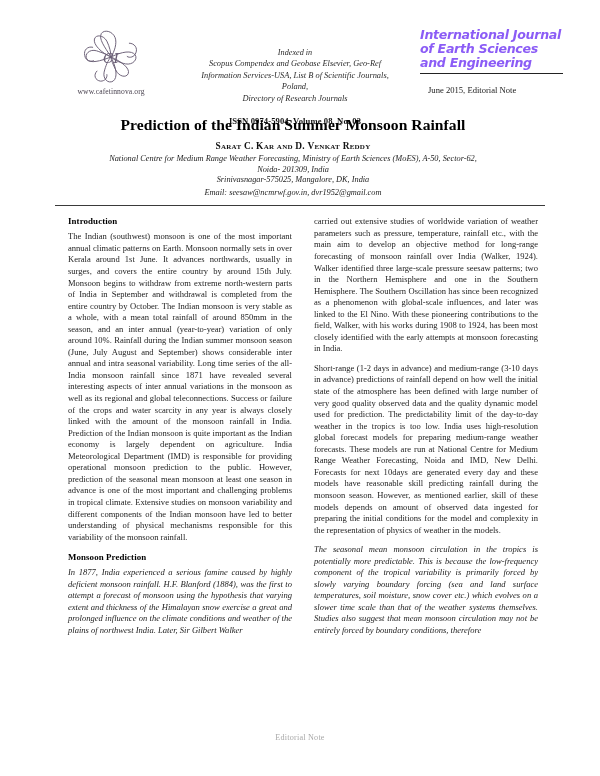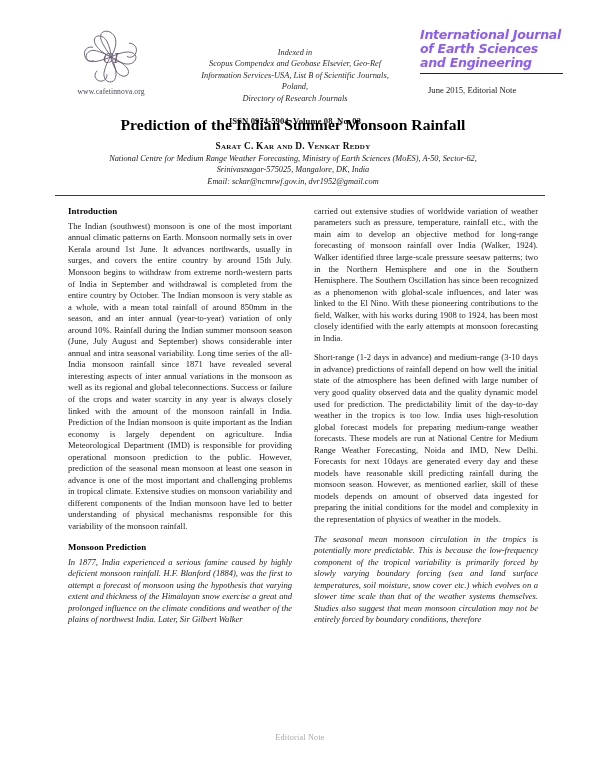--- a/index.html
+++ b/index.html
@@ -232,22 +232,23 @@
       <div class="journal-title">and Engineering</div>
       <div class="journal-rule"></div>
       <div class="journal-issue">June 2015, Editorial Note</div>
     </div>
   </div>
 
   <div class="title-block">
     <h1 class="paper-title">Prediction of the Indian Summer Monsoon Rainfall</h1>
     <div class="authors">Sarat C. Kar and D. Venkat Reddy</div>
     <div class="affil">National Centre for Medium Range Weather Forecasting, Ministry of Earth Sciences (MoES), A-50, Sector-62,</div>
+    <div class="affil">Noida- 201309, India</div>
     <div class="affil">Srinivasnagar-575025, Mangalore, DK, India</div>
-    <div class="email">Email: sckar@ncmrwf.gov.in, dvr1952@gmail.com</div>
+    <div class="email">Email: seesaw@ncmrwf.gov.in, dvr1952@gmail.com</div>
   </div>
   <div class="header-rule"></div>
 
   <div class="columns">
 
     <div class="col">
       <div class="sec-head">Introduction</div>
       <p class="body">The Indian (southwest) monsoon is one of the most important annual climatic patterns on Earth. Monsoon normally sets in over Kerala around 1st June. It advances northwards, usually in surges, and covers the entire country by around 15th July. Monsoon begins to withdraw from extreme north-western parts of India in September and withdrawal is completed from the entire country by October. The Indian monsoon is very stable as a whole, with a mean total rainfall of around 850mm in the season, and an inter annual (year-to-year) variation of only around 10%. Rainfall during the Indian summer monsoon season (June, July August and September) shows considerable inter annual and intra seasonal variability. Long time series of the all-India monsoon rainfall since 1871 have revealed several interesting aspects of inter annual variations in the monsoon as well as its regional and global teleconnections. Success or failure of the crops and water scarcity in any year is always closely linked with the amount of the monsoon rainfall in India. Prediction of the Indian monsoon is quite important as the Indian economy is largely dependent on agriculture. India Meteorological Department (IMD) is responsible for providing operational monsoon prediction to the public. However, prediction of the seasonal mean monsoon at least one season in advance is one of the most important and challenging problems in tropical climate. Extensive studies on monsoon variability and different components of the Indian monsoon have led to better understanding of physical mechanisms responsible for this variability of the monsoon rainfall.</p>
       <div class="sec-head spaced">Monsoon Prediction</div>
       <p class="body">In 1877, India experienced a serious famine caused by highly deficient monsoon rainfall. H.F. Blanford (1884), was the first to attempt a forecast of monsoon using the hypothesis that varying extent and thickness of the Himalayan snow exercise a great and prolonged influence on the climate conditions and weather of the plains of northwest India. Later, Sir Gilbert Walker</p>

